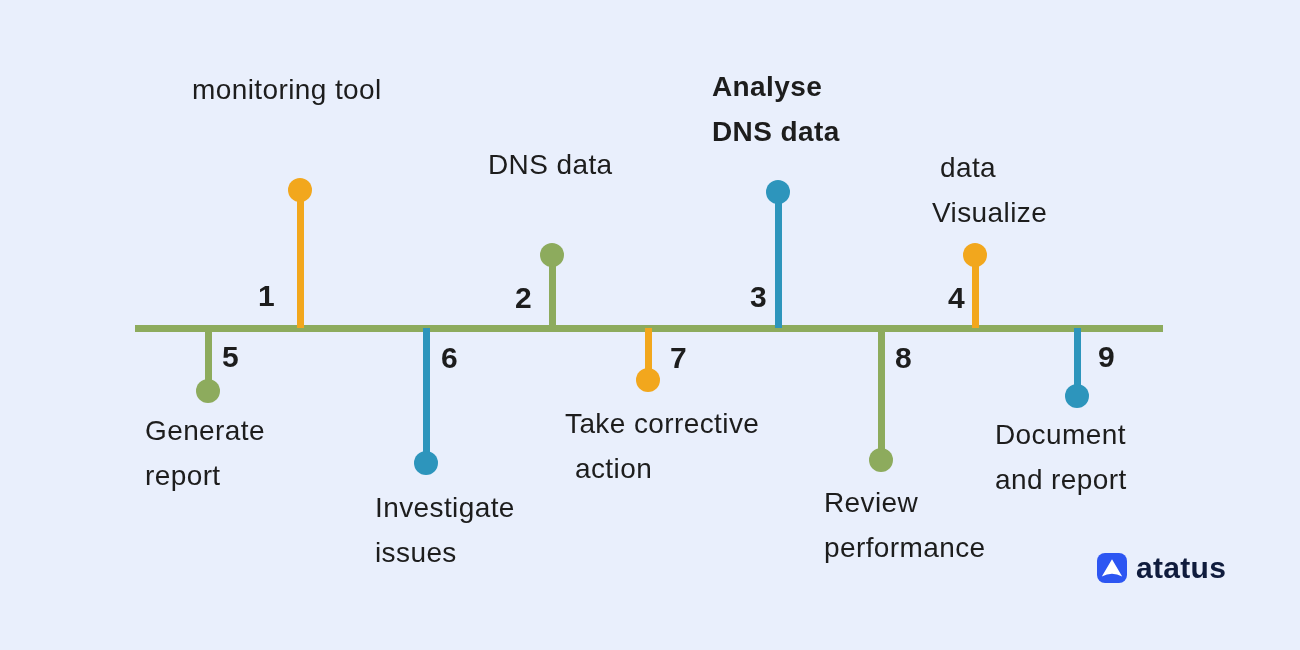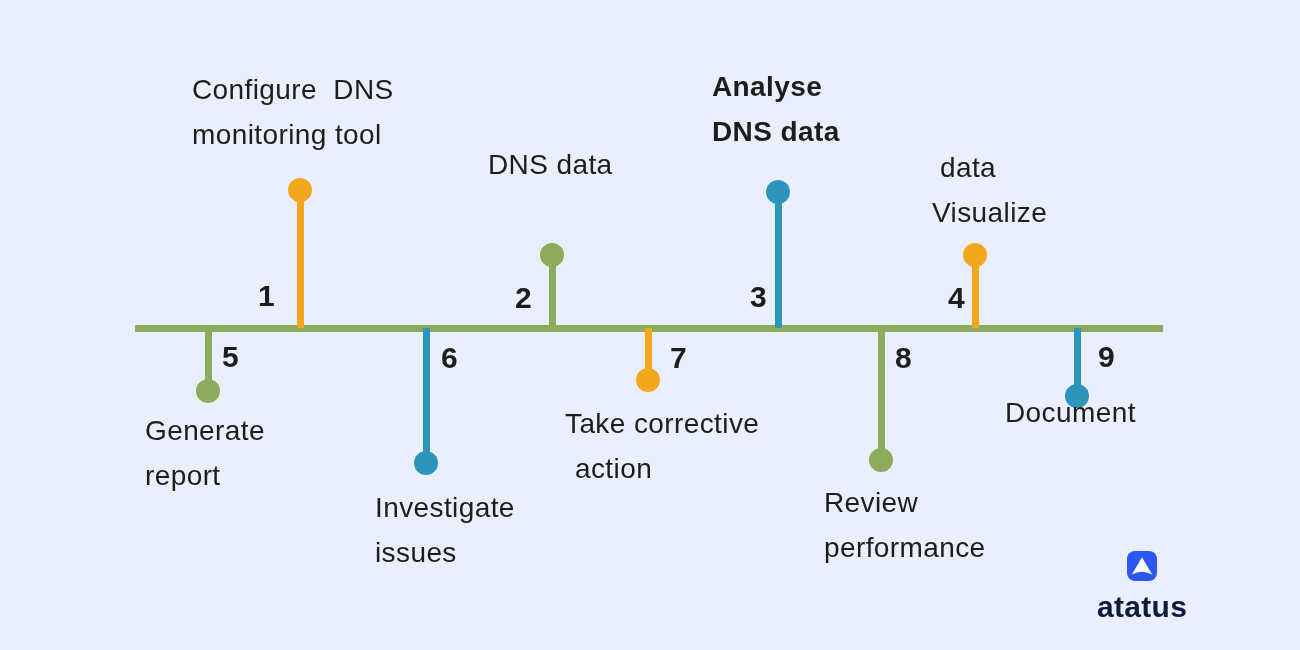--- a/index.html
+++ b/index.html
@@ -37,21 +37,20 @@
 </head>
 <body>
 
 <div class="canvas" style="background: rgb(233, 239, 252);">
   <div class="axis" style="left: 135px; top: 324.5px; width: 1028px; height: 7px; background: rgb(141, 171, 93);"></div>
   <div id="steps">
       <div class="stem" style="left: 296.5px; top: 190px; width: 7px; height: 138px; background: rgb(242, 167, 29);"></div>
       <div class="dot" style="left: 288px; top: 178px; width: 24px; height: 24px; background: rgb(242, 167, 29);"></div>
       <div class="stepnum" style="left: 258px; top: 279px; color: rgb(29, 29, 29);">1</div>
       <div class="steplabel" style="left: 192px; top: 67px; color: rgb(29, 29, 29);">
-        <span class="lbl-line">Configure  DNS</span>
         <span class="lbl-line" style="padding-left: 0px;">monitoring tool</span>
       </div>
       <div class="stem" style="left: 548.5px; top: 255px; width: 7px; height: 73px; background: rgb(141, 171, 93);"></div>
       <div class="dot" style="left: 540px; top: 243px; width: 24px; height: 24px; background: rgb(141, 171, 93);"></div>
       <div class="stepnum" style="left: 515px; top: 281px; color: rgb(29, 29, 29);">2</div>
       <div class="steplabel" style="left: 488px; top: 142px; color: rgb(29, 29, 29);">
         <span class="lbl-line" style="padding-left: 0px;">DNS data</span>
       </div>
       <div class="stem" style="left: 774.5px; top: 192px; width: 7px; height: 136px; background: rgb(45, 149, 188);"></div>
       <div class="dot" style="left: 766px; top: 180px; width: 24px; height: 24px; background: rgb(45, 149, 188);"></div>
@@ -91,25 +90,26 @@
       <div class="stem" style="left: 877.5px; top: 328px; width: 7px; height: 132px; background: rgb(141, 171, 93);"></div>
       <div class="dot" style="left: 869px; top: 448px; width: 24px; height: 24px; background: rgb(141, 171, 93);"></div>
       <div class="stepnum" style="left: 895px; top: 341px; color: rgb(29, 29, 29);">8</div>
       <div class="steplabel" style="left: 824px; top: 480px; color: rgb(29, 29, 29);">
         <span class="lbl-line">Review</span>
         <span class="lbl-line" style="padding-left: 0px;">performance</span>
       </div>
       <div class="stem" style="left: 1073.5px; top: 328px; width: 7px; height: 68px; background: rgb(45, 149, 188);"></div>
       <div class="dot" style="left: 1065px; top: 384px; width: 24px; height: 24px; background: rgb(45, 149, 188);"></div>
       <div class="stepnum" style="left: 1098px; top: 340px; color: rgb(29, 29, 29);">9</div>
-      <div class="steplabel" style="left: 995px; top: 390px; color: rgb(29, 29, 29); margin-left: 10px;">
+      <div class="steplabel" style="left: 995px; top: 412px; color: rgb(29, 29, 29);">
         <span class="lbl-line">Document</span>
+        <span class="lbl-line" style="padding-left: 0px;">and report</span>
       </div>
     </div>
 
-  <div class="brand" style="left:1097px;top:551px;flex-direction:column;">
+  <div class="brand" style="left:1097px;top:551px;">
     <svg class="brand-icon" width="30" height="30" viewBox="0 0 30 30">
       <rect x="0" y="0" width="30" height="30" rx="8" class="logo-bg" fill="#2d56f2"></rect>
       <path d="M15 6.2 L25.2 23.4 Q15 18.2 4.8 23.4 Z" fill="#ffffff"></path>
     </svg>
     <span class="brand-text" style="color: rgb(16, 28, 61);">atatus</span>
   </div>
 </div>
 
 </body></html>

